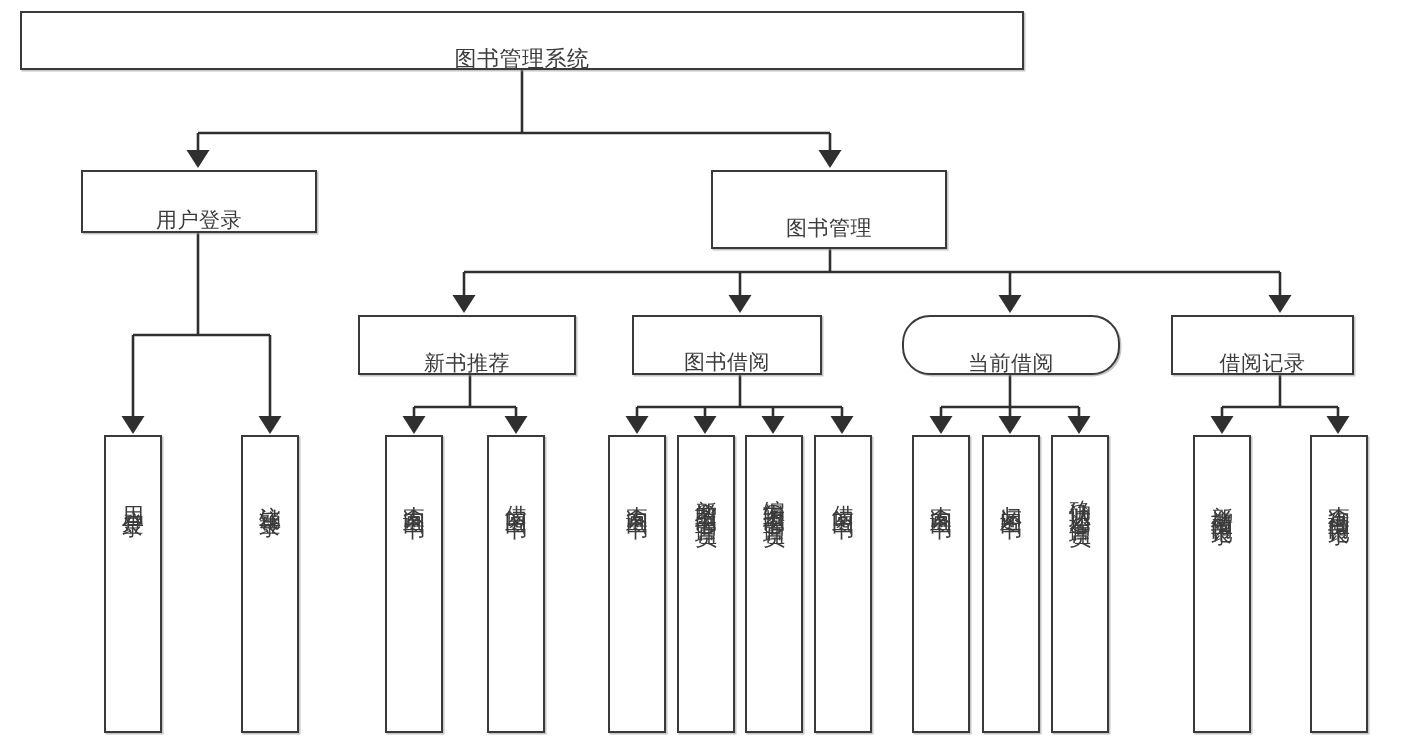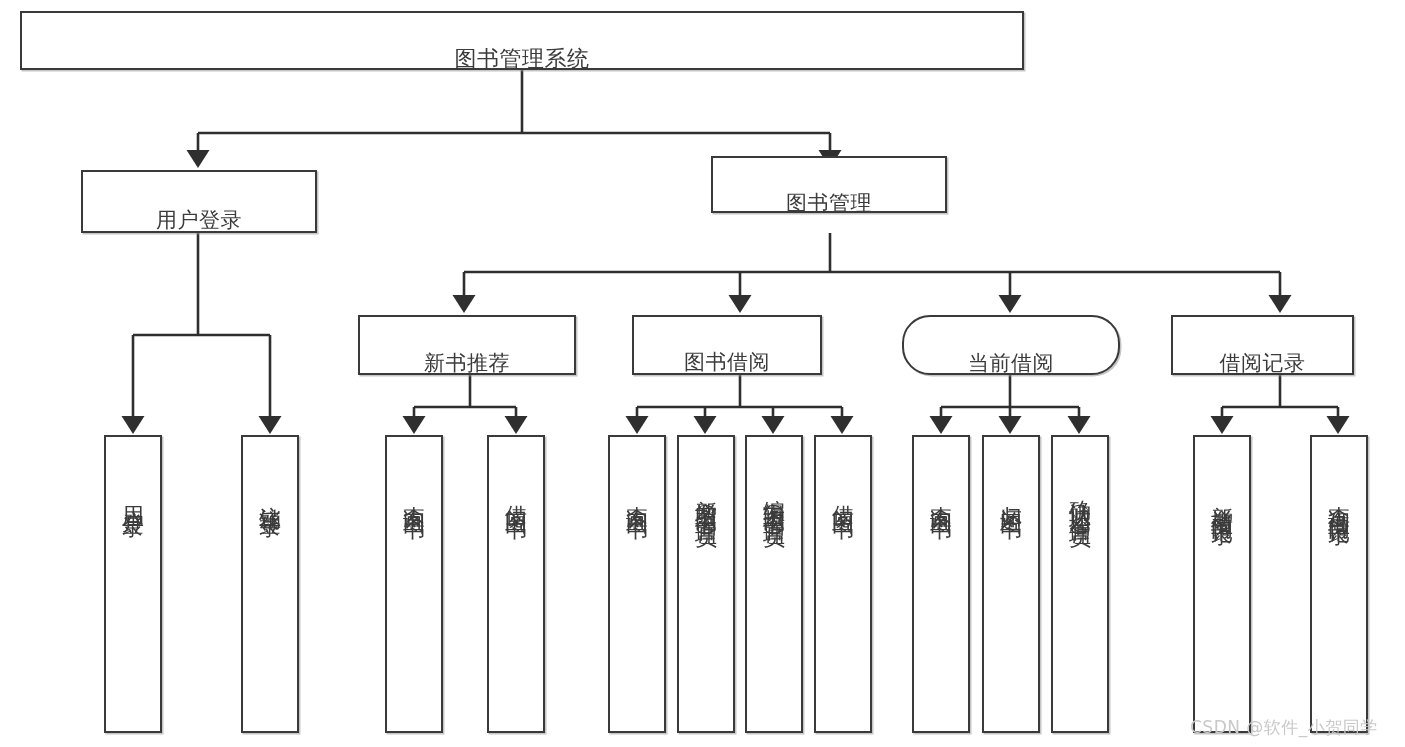--- a/index.html
+++ b/index.html
@@ -123,21 +123,21 @@
   </svg>
 
   <div class="node h-node root" style="left:20px; top:11px; width:1004px; height:59px;">
     <span class="label">图书管理系统</span>
   </div>
 
   <div class="node h-node" style="left:81px; top:170px; width:236px; height:63px;">
     <span class="label">用户登录</span>
   </div>
 
-  <div class="node h-node" style="left:711px; top:156px; width:236px; height:57px;">
+  <div class="node h-node" style="left:711px; top:170px; width:236px; height:79px;">
     <span class="label">图书管理</span>
   </div>
 
   <div class="node h-node" style="left:358px; top:315px; width:218px; height:60px;">
     <span class="label">新书推荐</span>
   </div>
 
   <div class="node h-node" style="left:632px; top:315px; width:190px; height:60px;align-items:flex-end;">
     <span class="label">图书借阅</span>
   </div>
@@ -195,15 +195,14 @@
   </div>
 
   <div class="node v-node" style="left:1193px; top:435px; width:58px; height:298px;">
     <span class="label">新增借阅记录</span>
   </div>
 
   <div class="node v-node" style="left:1310px; top:435px; width:58px; height:298px;">
     <span class="label">查询借阅记录</span>
   </div>
 
-  <div class="watermark" style="left:1190px; top:716px;">CSDN @软件_小贺同学</div>
 
 </div>
 
 </body></html>

